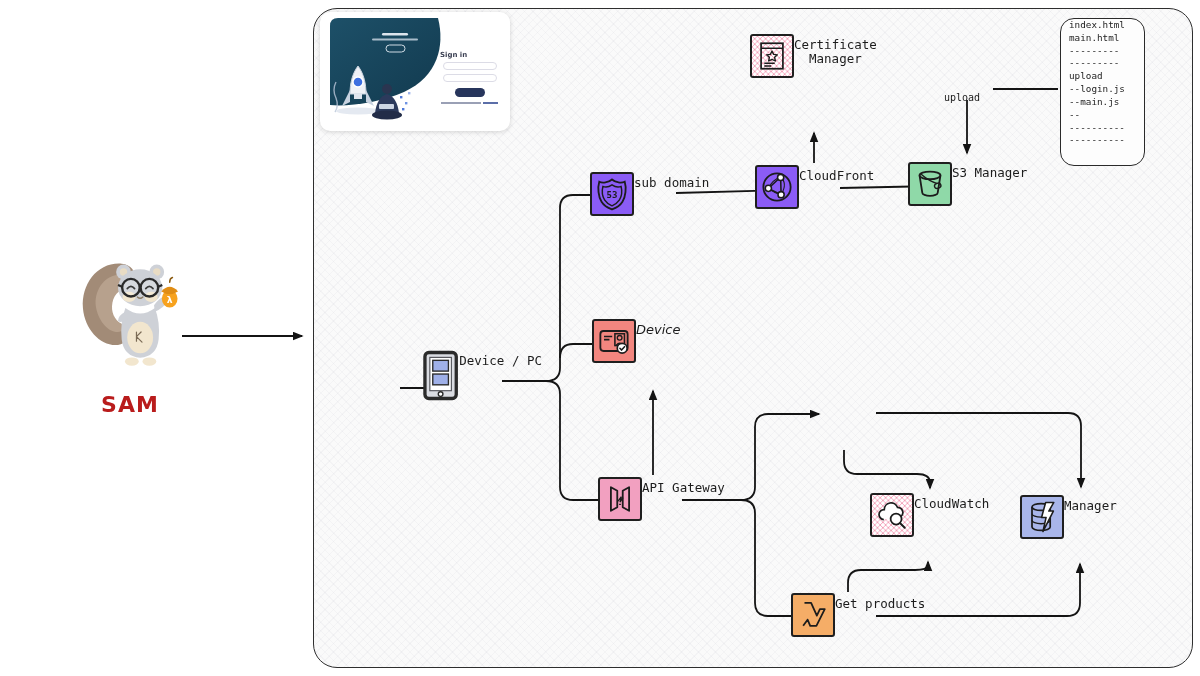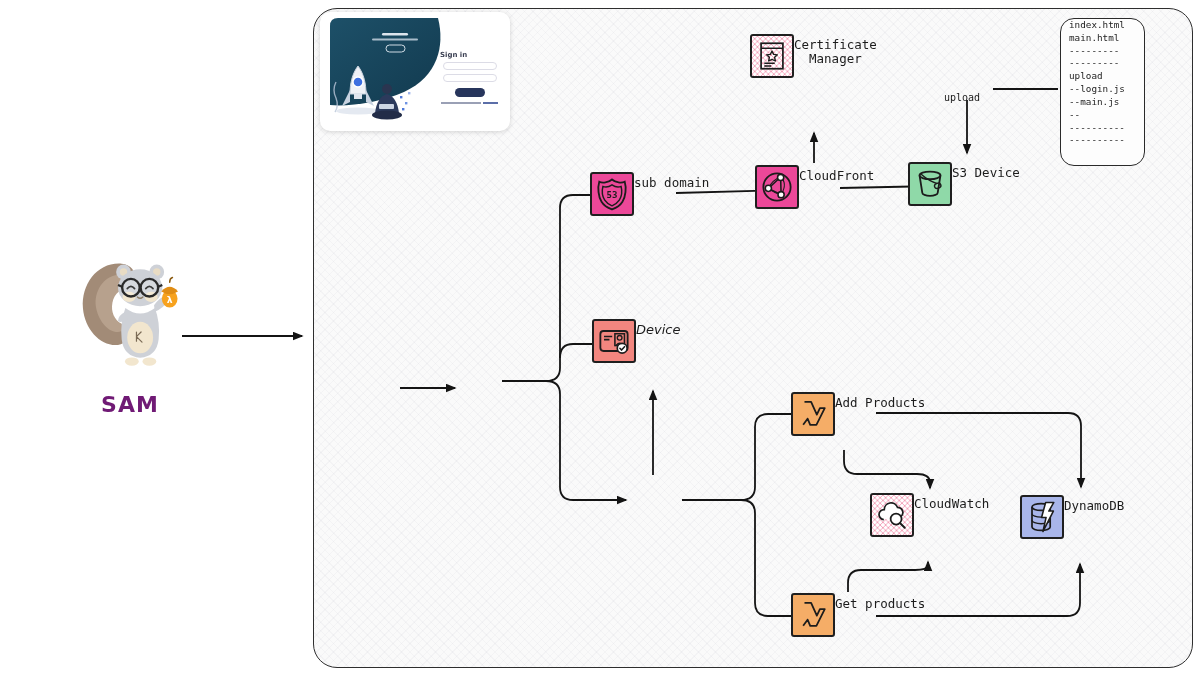--- a/index.html
+++ b/index.html
@@ -18,36 +18,36 @@
   }
 
   
   svg.edges { position:absolute; left:0; top:0; z-index:4; pointer-events:none; }
   .edge { fill:none; stroke:#141414; stroke-width:1.8px; }
 
   
   .node { position:absolute; width:120px; display:flex; flex-direction:row; align-items:flex-start; z-index:6; }
   .icon { width:44px; height:44px; border:2px solid #1f1f1f; border-radius:3px;
           display:flex; align-items:center; justify-content:center; }
-  .purple  { background:#ec4899; }
+  .purple  { background:#8b5cf6; }
   .salmon  { background:#f2867f; }
   .pink    { background:#f2a0c0; }
   .orange  { background:#f5ad67; }
   .green   { background:#8fd9a8; }
   .peri    { background:#a9b6ea; }
   .hatch   { background:#ffffff; }
   .nlabel { margin-top:4px; font-size:12.5px; line-height:1.15; text-align:center; white-space:nowrap; color:#1c1c1c; }
   .nlabel.wrap { white-space:normal; max-width:100px; }
   .hand { font-family:"DejaVu Sans", sans-serif; font-style:italic; font-size:13px; }
 
   
   .mascot { position:absolute; left:70px; top:250px; width:120px; z-index:3; }
   .mascot-label { position:absolute; left:70px; top:392px; width:120px; text-align:center;
                   font-family:"DejaVu Sans", sans-serif; font-weight:bold; font-size:22px;
-                  letter-spacing:1px; color:#701a75; }
+                  letter-spacing:1px; color:#b91c1c; }
 
   
   .upload-label { position:absolute; left:944px; top:92px; font-size:10px; z-index:6; background:transparent; }
 
   
   .file-note { position:absolute; left:1060px; top:18px; width:85px; height:148px;
                border:1.5px solid #2a2a2a; border-radius:14px; background:#fdfdfd;
                padding:0 0 0 8px; z-index:6; }
   .file-note .fline { font-size:9.3px; line-height:1.38; white-space:nowrap; color:#222; }
 
@@ -185,20 +185,30 @@
     <path class="edge" d="M741 500 Q755 500 755 513 V603 Q755 616 768 616 H819" marker-end="url(#arrow)"></path>
     <path class="edge" d="M876 413 H1068 Q1081 413 1081 426 V487" marker-end="url(#arrow)"></path>
     <path class="edge" d="M844 450 V461 Q844 474 857 474 H917 Q930 474 930 483 V488" marker-end="url(#arrow)"></path>
     <path class="edge" d="M848 592 V583 Q848 570 861 570 H915 Q928 570 928 565 V562" marker-end="url(#arrow)"></path>
     <path class="edge" d="M876 616 H1067 Q1080 616 1080 603 V564" marker-end="url(#arrow)"></path>
   </svg>
 
   <div class="upload-label">upload</div>
 
 
+  <div class="node bare" style="left:422px; top:350px;">
+    <svg width="38" height="52" viewBox="0 0 38 52">
+      <rect x="3" y="2" width="32" height="47" rx="4" fill="#dadce2" stroke="#2b2b2b" stroke-width="3.4"></rect>
+      <rect x="8" y="7" width="22" height="34" fill="#ffffff" stroke="#55565c" stroke-width="1.2"></rect>
+      <rect x="11" y="10" width="16" height="11" fill="#9fb0e8" stroke="#2b2b2b" stroke-width="1.4"></rect>
+      <rect x="11" y="24" width="16" height="11" fill="#9fb0e8" stroke="#2b2b2b" stroke-width="1.4"></rect>
+      <circle cx="19" cy="44.5" r="2.4" fill="#ffffff" stroke="#2b2b2b" stroke-width="1.4"></circle>
+    </svg>
+    <div class="nlabel">Device / PC</div>
+  </div>
 
   <div class="node" style="left:590px; top:172px;">
     <div class="icon purple">
       <svg width="40" height="40" viewBox="0 0 44 44">
         <path d="M22 6 C26 9.5 32.5 10.5 36 8.5 C38 15 37 25 33.5 30.5 C30.5 35.5 26 37.5 22 39 C18 37.5 13.5 35.5 10.5 30.5 C7 25 6 15 8 8.5 C11.5 10.5 18 9.5 22 6 Z" fill="none" stroke="#1c1c1c" stroke-width="2"></path>
         <path d="M22 12 C25 14 29.5 14.6 32 13.6 C33.2 18.4 32.4 25 30 28.8 C27.8 32.2 24.8 33.8 22 35 C19.2 33.8 16.2 32.2 14 28.8 C11.6 25 10.8 18.4 12 13.6 C14.5 14.6 19 14 22 12 Z" fill="none" stroke="#1c1c1c" stroke-width="1.6"></path>
         <text x="22" y="26.5" text-anchor="middle" font-family="DejaVu Sans Mono, monospace" font-size="10" font-weight="bold" fill="#1c1c1c">53</text>
       </svg>
     </div>
     <div class="nlabel">sub domain</div>
@@ -238,47 +248,50 @@
 
   <div class="node" style="left:908px; top:162px;">
     <div class="icon green">
       <svg width="40" height="40" viewBox="0 0 44 44">
         <path d="M10.5 12.5 L13.5 31.5 A8.5 3.6 0 0 0 30.5 31.5 L33.5 12.5" fill="none" stroke="#1c1c1c" stroke-width="2"></path>
         <ellipse cx="22" cy="12.5" rx="11.5" ry="4.2" fill="none" stroke="#1c1c1c" stroke-width="2"></ellipse>
         <path d="M12 11 Q21 19 30 21.5" fill="none" stroke="#1c1c1c" stroke-width="1.5"></path>
         <ellipse cx="30.5" cy="24" rx="3.6" ry="2.8" fill="none" stroke="#1c1c1c" stroke-width="1.5" transform="rotate(-20 30.5 24)"></ellipse>
       </svg>
     </div>
-    <div class="nlabel">S3 Device</div>
+    <div class="nlabel">S3 Manager</div>
   </div>
 
   <div class="node" style="left:592px; top:319px;">
     <div class="icon salmon">
       <svg width="40" height="40" viewBox="0 0 44 44">
         <rect x="7" y="11" width="30" height="22" rx="3.5" fill="none" stroke="#1c1c1c" stroke-width="2"></rect>
         <path d="M11 17 H20 M11 20.5 H17" stroke="#1c1c1c" stroke-width="1.7"></path>
         <rect x="23" y="14" width="10.5" height="13" fill="none" stroke="#1c1c1c" stroke-width="1.7"></rect>
         <circle cx="28.2" cy="18.5" r="2.6" fill="none" stroke="#1c1c1c" stroke-width="1.5"></circle>
         <path d="M24.5 26.5 Q28.2 22.5 32 26.5" fill="none" stroke="#1c1c1c" stroke-width="1.5"></path>
         <circle cx="31" cy="30" r="5.4" fill="#ffffff" stroke="#1c1c1c" stroke-width="1.8"></circle>
         <path d="M28.5 30 L30.3 32 L33.6 28.2" fill="none" stroke="#1c1c1c" stroke-width="1.7" stroke-linecap="round" stroke-linejoin="round"></path>
       </svg>
     </div>
     <div class="nlabel hand">Device</div>
   </div>
 
-
-  <div class="node" style="left:791px; top:392px;">
-    <div class="icon orange">
-      <svg width="40" height="40" viewBox="0 0 44 44">
-        <path d="M12 10 H19.5 L26 24.5 L29.5 17 H35 L25.5 36 H18.5 L15.5 29 L10.5 36" fill="none" stroke="#1c1c1c" stroke-width="2" stroke-linejoin="round" transform="translate(1,-1) scale(0.97)"></path>
-      </svg>
-    </div>
-    <div class="nlabel">Add Products</div>
-  </div>
+  <div class="node" style="left:598px; top:477px;">
+    <div class="icon pink">
+      <svg width="40" height="40" viewBox="0 0 44 44">
+        <path d="M12 9 L19 13 L19 31 L12 35 Z" fill="none" stroke="#1c1c1c" stroke-width="2" stroke-linejoin="round"></path>
+        <path d="M32 9 L25 13 L25 31 L32 35 Z" fill="none" stroke="#1c1c1c" stroke-width="2" stroke-linejoin="round"></path>
+        <path d="M20 24 L23.5 19.5 L22 25.5 L25 21" fill="none" stroke="#1c1c1c" stroke-width="1.4" stroke-linecap="round"></path>
+        <path d="M21 28 H23" stroke="#1c1c1c" stroke-width="1.4"></path>
+      </svg>
+    </div>
+    <div class="nlabel">API Gateway</div>
+  </div>
+
 
   <div class="node" style="left:791px; top:593px;">
     <div class="icon orange">
       <svg width="40" height="40" viewBox="0 0 44 44">
         <path d="M12 10 H19.5 L26 24.5 L29.5 17 H35 L25.5 36 H18.5 L15.5 29 L10.5 36" fill="none" stroke="#1c1c1c" stroke-width="2" stroke-linejoin="round" transform="translate(1,-1) scale(0.97)"></path>
       </svg>
     </div>
     <div class="nlabel">Get products</div>
   </div>
 
@@ -301,16 +314,16 @@
 
   <div class="node" style="left:1020px; top:495px;">
     <div class="icon peri">
       <svg width="40" height="40" viewBox="0 0 44 44">
         <path d="M11 11 V33 A10 3.8 0 0 0 31 33 V11" fill="none" stroke="#1c1c1c" stroke-width="1.9"></path>
         <ellipse cx="21" cy="11" rx="10" ry="3.8" fill="none" stroke="#1c1c1c" stroke-width="1.9"></ellipse>
         <path d="M11 18.3 A10 3.8 0 0 0 31 18.3 M11 25.6 A10 3.8 0 0 0 31 25.6" fill="none" stroke="#1c1c1c" stroke-width="1.5"></path>
         <path d="M26 6 L35 6 L29.5 15.5 L34.5 15.5 L23 38 L26.5 22.5 L21.5 22.5 Z" fill="#ffffff" stroke="#1c1c1c" stroke-width="1.7" stroke-linejoin="round"></path>
       </svg>
     </div>
-    <div class="nlabel">DynamoDB</div>
+    <div class="nlabel">Manager</div>
   </div>
 
 </div>
 
 </body></html>

